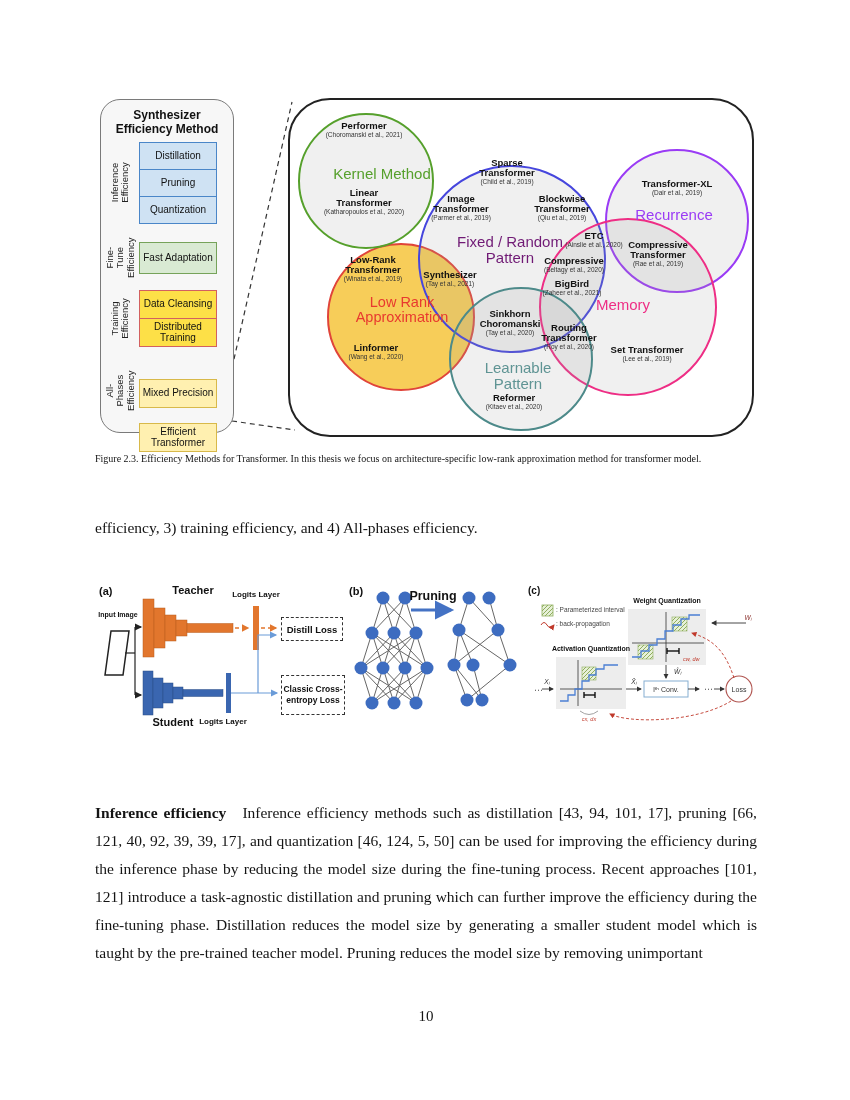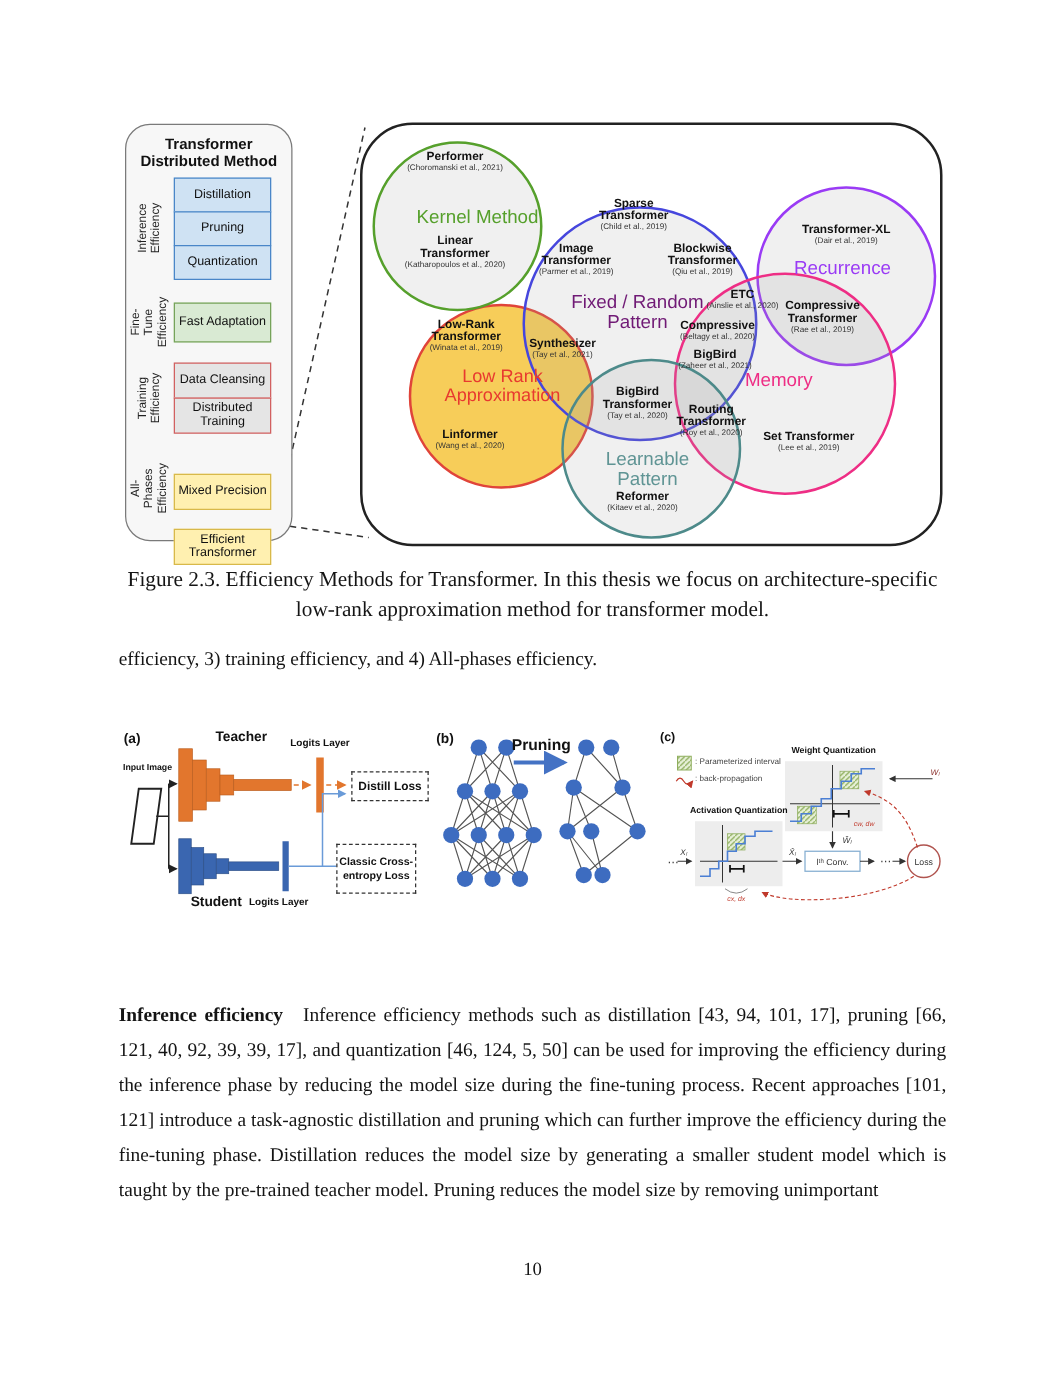--- a/index.html
+++ b/index.html
@@ -14,36 +14,36 @@
           font-weight:bold;font-size:12px;line-height:1.2;color:#111;}
   .rlab{position:absolute;left:2px;width:34px;display:flex;align-items:center;justify-content:center;overflow:visible;}
   .rlab span{display:block;transform:rotate(-90deg);width:78px;text-align:center;
              font-size:9.5px;line-height:1.1;color:#222;}
   .sboxes{position:absolute;left:38px;width:78px;}
   .sbox{border:1px solid #999;margin-top:-1px;display:flex;align-items:center;justify-content:center;
         text-align:center;font-size:10px;line-height:1.08;color:#111;}
   .sbox.h1{height:26px;} .sbox.h2{height:27px;} .sbox.h3{height:30px;}
   .c0{background:#cfe2f3;border-color:#4a86c8;}
   .c1{background:#d9ead3;border-color:#76a35a;}
-  .c2{background:#e5e5e5;border-color:#d26060;}
+  .c2{background:#fde047;border-color:#d26060;}
   .c3{background:#fff0b0;border-color:#d8b94a;margin-top:15px;}
 
   
   .vennpanel{position:absolute;left:288px;top:98px;width:462px;height:335px;background:#fff;
              border:2px solid #222;border-radius:42px;overflow:hidden;}
   .vcircle{position:absolute;border-radius:50%;}
   .vm{position:absolute;transform:translate(-50%,-50%);text-align:center;white-space:nowrap;}
   .vm .n{font-weight:bold;font-size:9.5px;line-height:1.05;color:#111;}
   .vm .c{font-size:6.5px;line-height:1.15;color:#333;}
   .vm.w{white-space:normal;}
   .vset{position:absolute;transform:translate(-50%,-50%);text-align:center;
         font-size:15px;line-height:1.05;white-space:normal;}
 
   
-  .caption{position:absolute;left:95px;width:662px;font-size:17px;line-height:1.42;text-align:center;}
+  .caption{position:absolute;left:95px;width:662px;font-size:10px;line-height:1.42;text-align:left;}
   .bodyline{position:absolute;left:95px;width:662px;font-size:15.5px;}
   .para{position:absolute;left:95px;width:662px;font-size:15.5px;line-height:28px;text-align:justify;}
   .para .lead{font-weight:bold;margin-right:16px;}
   .pageno{position:absolute;left:95px;top:1008px;width:662px;text-align:center;font-size:15px;}
 
   
   .fig{position:absolute;}
   .ftag{position:absolute;font-weight:bold;font-size:11px;color:#111;}
   .flab{position:absolute;text-align:center;font-weight:bold;color:#111;}
   .dashedbox{position:absolute;border:1.5px dashed #333;display:flex;align-items:center;
@@ -56,21 +56,21 @@
 <div class="page">
 
   <div>
 
     <svg style="left:95px;top:90px;" width="660" height="350" viewBox="0 0 660 350">
       <line x1="137" y1="278" x2="197" y2="12" stroke="#333" stroke-width="1.2" stroke-dasharray="5,4"></line>
       <line x1="137" y1="331" x2="200" y2="340" stroke="#333" stroke-width="1.2" stroke-dasharray="5,4"></line>
     </svg>
 
     <div class="sidebar">
-      <div class="stitle">Transformer Distributed Method</div>
+      <div class="stitle">Synthesizer Efficiency Method</div>
 
       <div class="rlab" style="top:43px;height:78px;">
           <span>Inference Efficiency</span>
         </div>
       <div class="sboxes" style="top:43px;">
         <div class="sbox h1 c0">Distillation</div>
         <div class="sbox h1 c0">Pruning</div>
         <div class="sbox h1 c0">Quantization</div>
       </div>
 
@@ -160,21 +160,21 @@
         </div>
       <div class="vm" style="left:160px;top:179px;">
         <div class="n">Synthesizer</div>
           <div class="c">(Tay et al., 2021)</div>
         </div>
       <div class="vm" style="left:86px;top:252px;">
         <div class="n">Linformer</div>
           <div class="c">(Wang et al., 2020)</div>
         </div>
       <div class="vm w" style="left:220px;top:223px;width:82px;">
-        <div class="n">BigBird Transformer</div>
+        <div class="n">Sinkhorn Choromanski</div>
           <div class="c">(Tay et al., 2020)</div>
         </div>
       <div class="vm w" style="left:279px;top:237px;width:86px;">
         <div class="n">Routing Transformer</div>
           <div class="c">(Roy et al., 2020)</div>
         </div>
       <div class="vm" style="left:357px;top:254px;">
         <div class="n">Set Transformer</div>
           <div class="c">(Lee et al., 2019)</div>
         </div>
@@ -228,21 +228,21 @@
       <line x1="136" y1="110" x2="182" y2="110" stroke="#6a9bd8" stroke-width="1.2" marker-end="url(#aB)"></line>
       <polyline points="163,110 163,52 181,52" fill="none" stroke="#6a9bd8" stroke-width="1.2" marker-end="url(#aB)"></polyline>
     </svg>
     <div class="ftag" style="left:4px;top:2px;">(a)</div>
     <div class="flab" style="left:58px;top:1px;width:80px;font-size:11px;">Teacher</div>
     <div class="flab" style="left:1px;top:28px;width:44px;font-size:7px;line-height:1.15;">Input Image</div>
     <div class="flab" style="left:128px;top:7px;width:66px;font-size:8px;">Logits Layer</div>
     <div class="flab" style="left:95px;top:134px;width:66px;font-size:8px;">Logits Layer</div>
     <div class="flab" style="left:40px;top:133px;width:76px;font-size:11px;">Student</div>
     <div class="dashedbox" style="left:186px;top:34px;width:60px;height:22px;font-size:9.5px;">Distill Loss</div>
-    <div class="dashedbox" style="left:174px;top:92px;width:62px;height:38px;font-size:8.5px;line-height:1.25;">Classic Cross-entropy Loss</div>
+    <div class="dashedbox" style="left:186px;top:92px;width:62px;height:38px;font-size:8.5px;line-height:1.25;">Classic Cross-entropy Loss</div>
   </div>
 
   <div class="fig" style="left:347px;top:583px;width:185px;height:150px;">
     <svg width="185" height="150" viewBox="0 0 185 150">
       <defs>
         <marker id="aBL" markerWidth="8" markerHeight="8" refX="5" refY="3" orient="auto">
             <path d="M0,0L6,3L0,6z" fill="#4472c4"></path>
           </marker>
       </defs>
       <line x1="64" y1="27" x2="104" y2="27" stroke="#4472c4" stroke-width="3.2" marker-end="url(#aBL)"></line>

